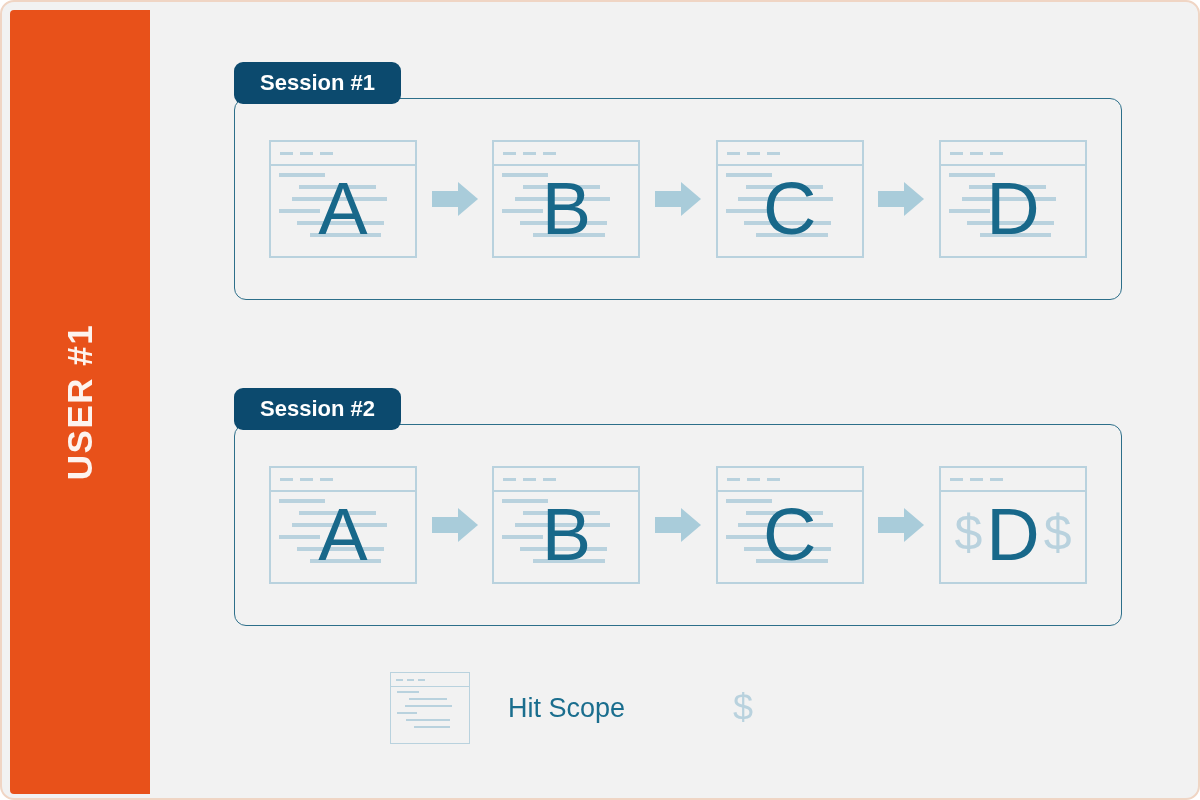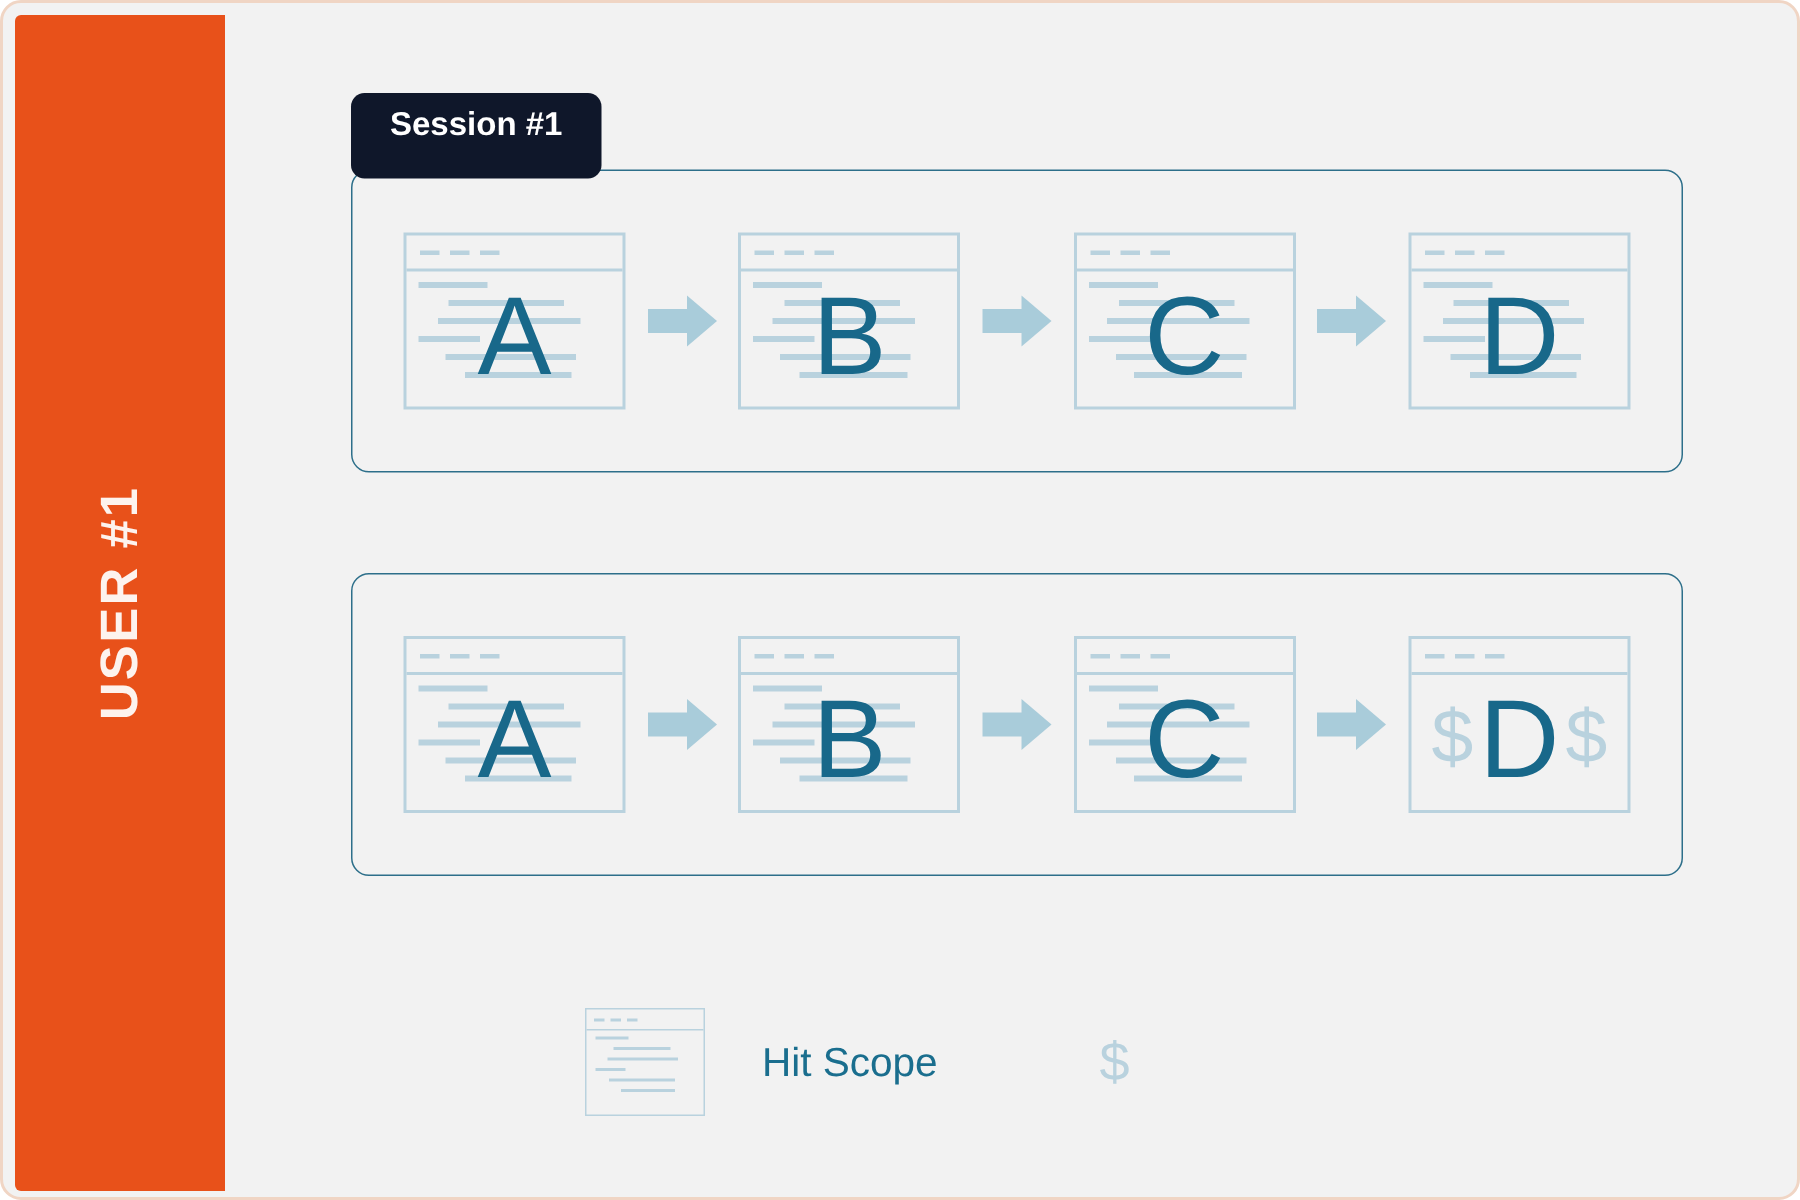--- a/index.html
+++ b/index.html
@@ -60,25 +60,25 @@
     left: 84px;
     width: 888px;
   }
   .session-1 { top: 52px; }
   .session-2 { top: 378px; }
 
   .session-tab {
     position: relative;
     z-index: 3;
     display: inline-block;
-    background: #0f172a;
+    background: #0c4a6e;
     color: #ffffff;
     font-size: 22px;
     font-weight: 700;
-    padding: 9px 26px 25px 26px;
+    padding: 9px 26px 10px 26px;
     border-radius: 9px;
     line-height: 1.05;
   }
 
   .session-body {
     position: relative;
     margin-top: -6px;
     height: 202px;
     box-sizing: border-box;
     border: 1.6px solid #2d6f8a;
@@ -348,20 +348,21 @@
               <span style="width:56%;margin-left:24%"></span>
             </div>
             <div class="letter">D</div>
           </div>
 
         </div>
       </div>
     </div>
 
     <div class="session session-2">
+      <div class="session-tab">Session #2</div>
       <div class="session-body">
         <div class="flow">
 
           <div class="page-card">
             <div class="titlebar">
               <i></i>
               <i></i>
               <i></i>
             </div>
             <div class="lines">

